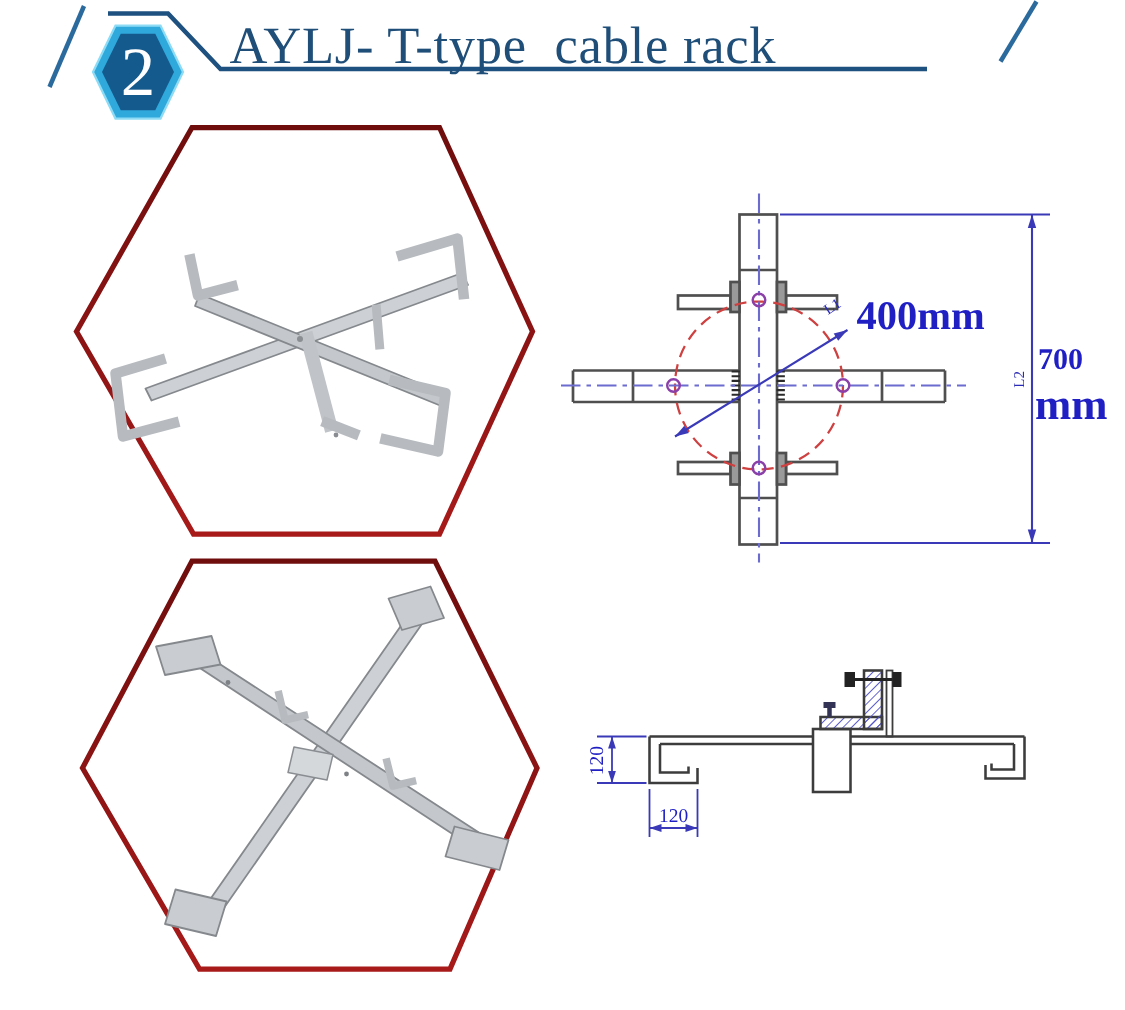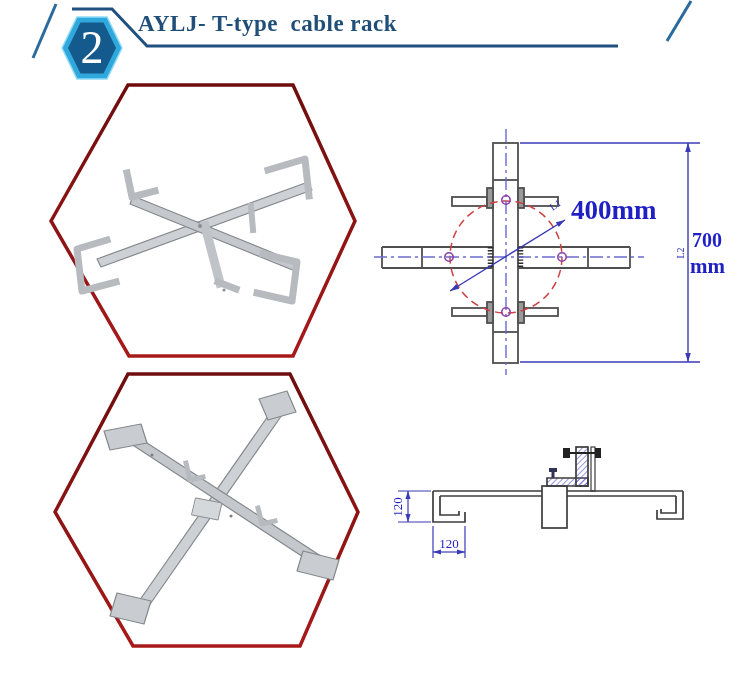--- a/index.html
+++ b/index.html
@@ -2,26 +2,26 @@
 <html><head>
 <meta charset="utf-8">
 <style>
   html,body{margin:0;padding:0;background:#fff;}
   .page{position:relative;width:750px;height:673px;background:#ffffff;overflow:hidden;
         font-family:"Liberation Serif",serif;}
   .abs{position:absolute;}
   svg.layer{position:absolute;left:0;top:0;}
   .badge-num{left:72px;top:22px;width:40px;height:52px;line-height:52px;text-align:center;
              color:#ffffff;font-size:46px;font-weight:400;}
-  .title{left:138px;top:11px;font-size:23px;font-weight:bold;color:#1f4e79;
+  .title{left:153px;top:11px;font-size:35px;font-weight:normal;color:#1f4e79;
          white-space:pre;letter-spacing:0.5px;}
   .dim-text{color:#1f1fc4;font-weight:bold;}
   .d400{left:571px;top:195px;font-size:27px;font-family:Liberation Serif, serif;}
   .d700{left:692px;top:229px;font-size:20px;}
-  .dmm{left:690px;top:254px;font-size:21px;}
+  .dmm{left:690px;top:254px;font-size:29px;}
   .ref-label{color:#2a2ab8;font-size:10px;font-weight:normal;}
   .l1{left:549px;top:197px;width:20px;transform:rotate(-33deg);}
   .l2{left:670px;top:243px;width:20px;transform:rotate(-90deg);}
   .dim-small{color:#1f1fc4;font-size:13px;font-weight:normal;}
   .v120{left:382px;top:500px;width:30px;height:14px;text-align:center;
         transform:rotate(-90deg);transform-origin:center;}
   .h120{left:434px;top:536px;width:30px;text-align:center;}
 </style>
 </head>
 <body>

